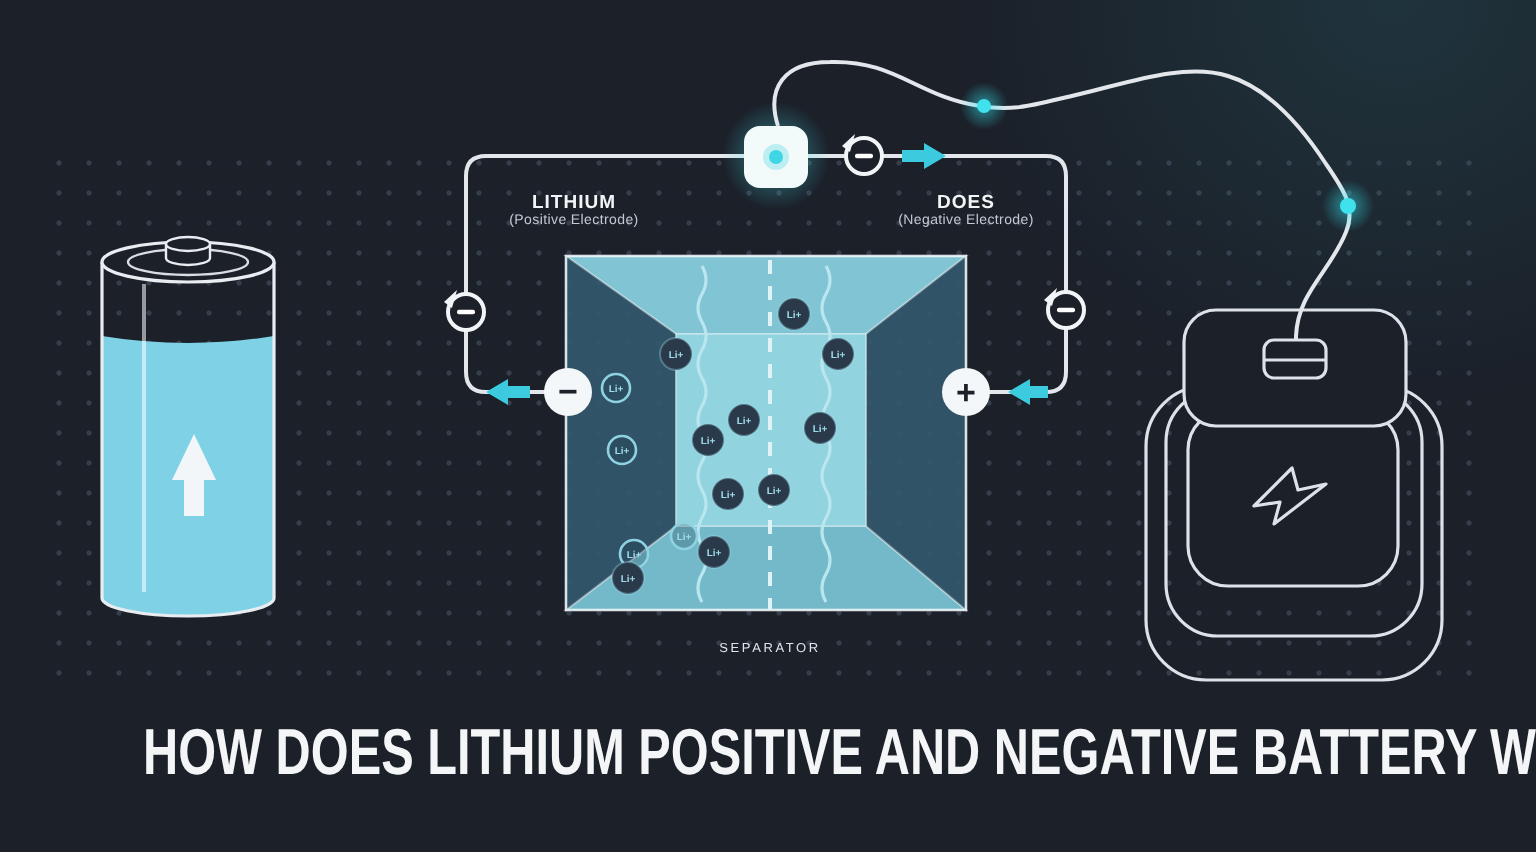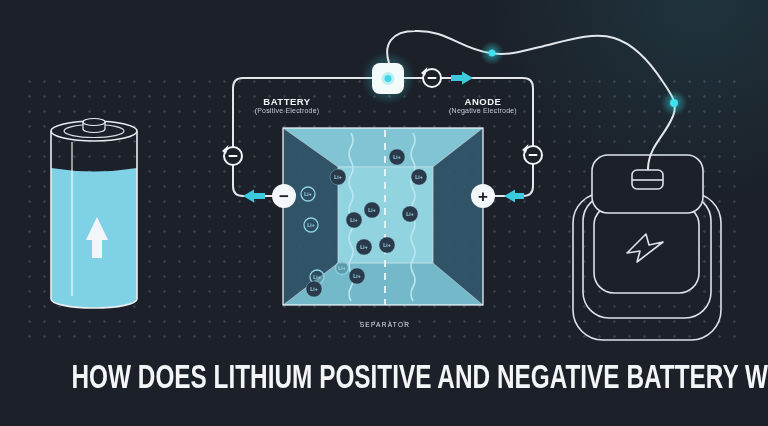--- a/index.html
+++ b/index.html
@@ -193,22 +193,22 @@
         <circle cx="284" cy="196" r="12" fill="#f4f7f9"></circle>
         <text x="284" y="201.5" text-anchor="middle" font-size="17" font-weight="bold" fill="#1b2029">−</text>
       </g>
       <g>
         <circle cx="483" cy="196" r="12" fill="#f4f7f9"></circle>
         <text x="483" y="202" text-anchor="middle" font-size="17" font-weight="bold" fill="#1b2029">+</text>
       </g>
     </g>
   </svg>
 
-  <div class="label electrode-name" style="left:287px;top:96px;">BATTERY</div>
+  <div class="label electrode-name" style="left:287px;top:96px;">LITHIUM</div>
   <div class="label electrode-sub" style="left:287px;top:107px;">(Positive Electrode)</div>
-  <div class="label electrode-name" style="left:483px;top:96px;">ANODE</div>
+  <div class="label electrode-name" style="left:483px;top:96px;">DOES</div>
   <div class="label electrode-sub" style="left:483px;top:107px;">(Negative Electrode)</div>
   <div class="label separator-label" style="left:385px;top:321px;">SEPARATOR</div>
 
   <div class="title-wrap">
     <span class="title">HOW DOES LITHIUM POSITIVE AND NEGATIVE BATTERY WORK</span>
   </div>
 </div>
 
 </body></html>

